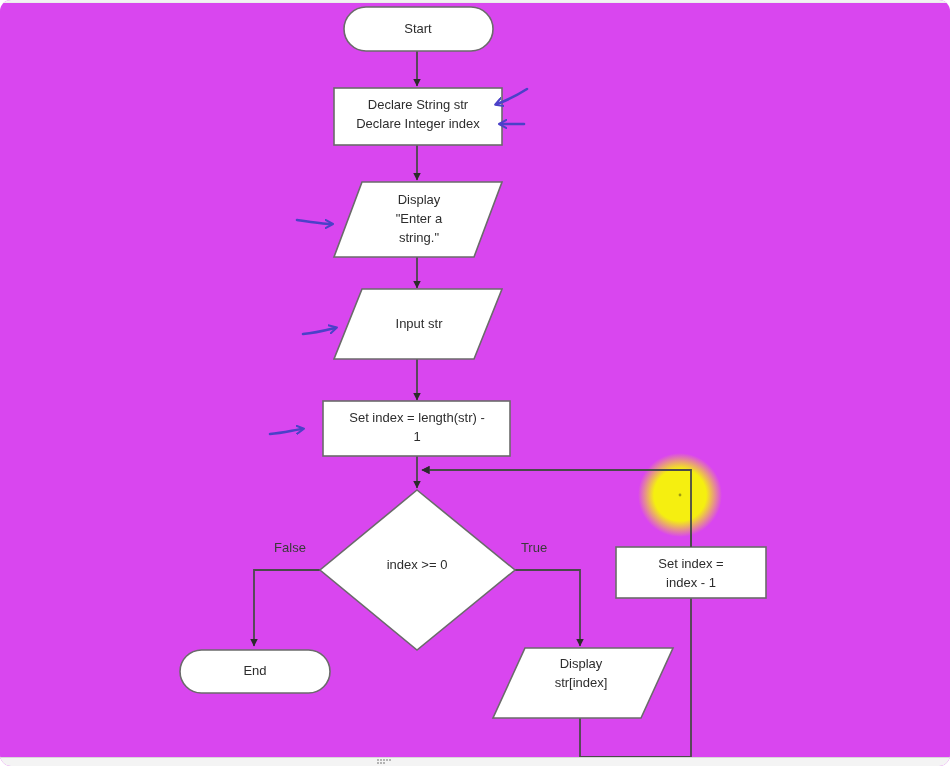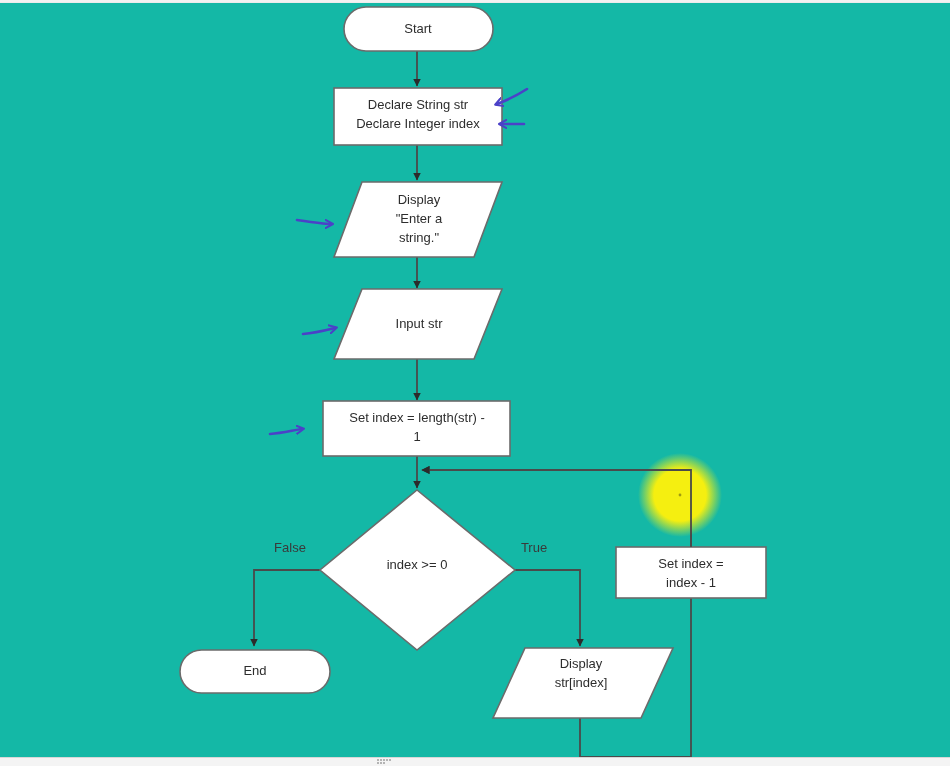--- a/index.html
+++ b/index.html
@@ -7,22 +7,23 @@
     padding: 0;
     background: #ffffff;
   }
   body {
     font-family: "Liberation Sans", sans-serif;
   }
   #canvas {
     position: relative;
     width: 950px;
     height: 766px;
-    background: #14b8a6;
+    background: #d946ef;
     overflow: hidden;
+    border-radius: 11px;
   }
   #top-rule {
     position: absolute;
     left: 0; top: 0;
     width: 950px; height: 2px;
     background: #f2f2f2;
     border-bottom: 1px solid #ececec;
   }
   #bottom-splitter {
     position: absolute;

